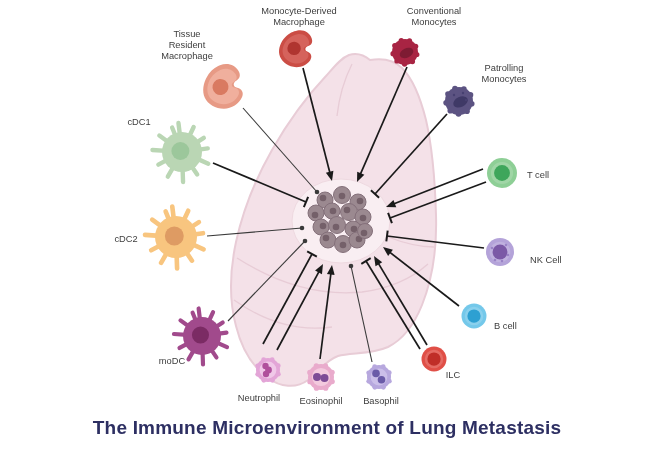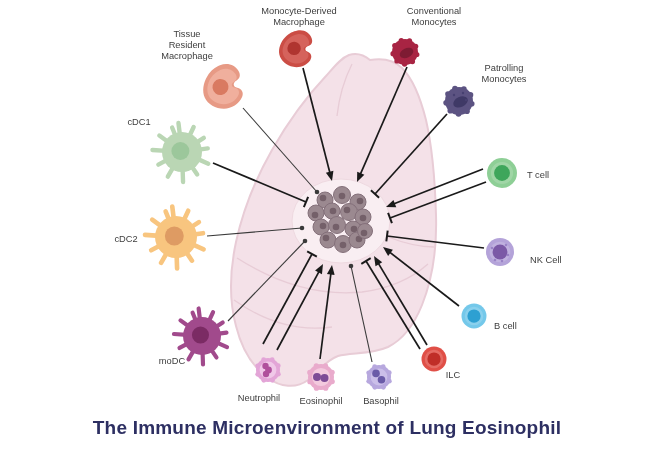--- a/index.html
+++ b/index.html
@@ -329,14 +329,14 @@
       <text x="434" y="14" text-anchor="middle" font-size="9.3px" fill="#3d3d3d"><tspan x="434" dy="0">Conventional</tspan><tspan x="434" dy="11">Monocytes</tspan></text>
       <text x="504" y="71" text-anchor="middle" font-size="9.3px" fill="#3d3d3d"><tspan x="504" dy="0">Patrolling</tspan><tspan x="504" dy="11">Monocytes</tspan></text>
       <text x="527" y="178" text-anchor="start" font-size="9.3px" fill="#3d3d3d"><tspan x="527" dy="0">T cell</tspan></text>
       <text x="530" y="263" text-anchor="start" font-size="9.3px" fill="#3d3d3d"><tspan x="530" dy="0">NK Cell</tspan></text>
       <text x="494" y="329" text-anchor="start" font-size="9.3px" fill="#3d3d3d"><tspan x="494" dy="0">B cell</tspan></text>
       <text x="453" y="378" text-anchor="middle" font-size="9.3px" fill="#3d3d3d"><tspan x="453" dy="0">ILC</tspan></text>
       <text x="381" y="404" text-anchor="middle" font-size="9.3px" fill="#3d3d3d"><tspan x="381" dy="0">Basophil</tspan></text>
       <text x="321" y="404" text-anchor="middle" font-size="9.3px" fill="#3d3d3d"><tspan x="321" dy="0">Eosinophil</tspan></text>
       <text x="259" y="401" text-anchor="middle" font-size="9.3px" fill="#3d3d3d"><tspan x="259" dy="0">Neutrophil</tspan></text>
     </svg>
-  <div class="fig-title" style="color: rgb(45, 47, 98);">The Immune Microenvironment of Lung Eosinophil</div>
+  <div class="fig-title" style="color: rgb(45, 47, 98);">The Immune Microenvironment of Lung Metastasis</div>
 </div>
 
 </body></html>

